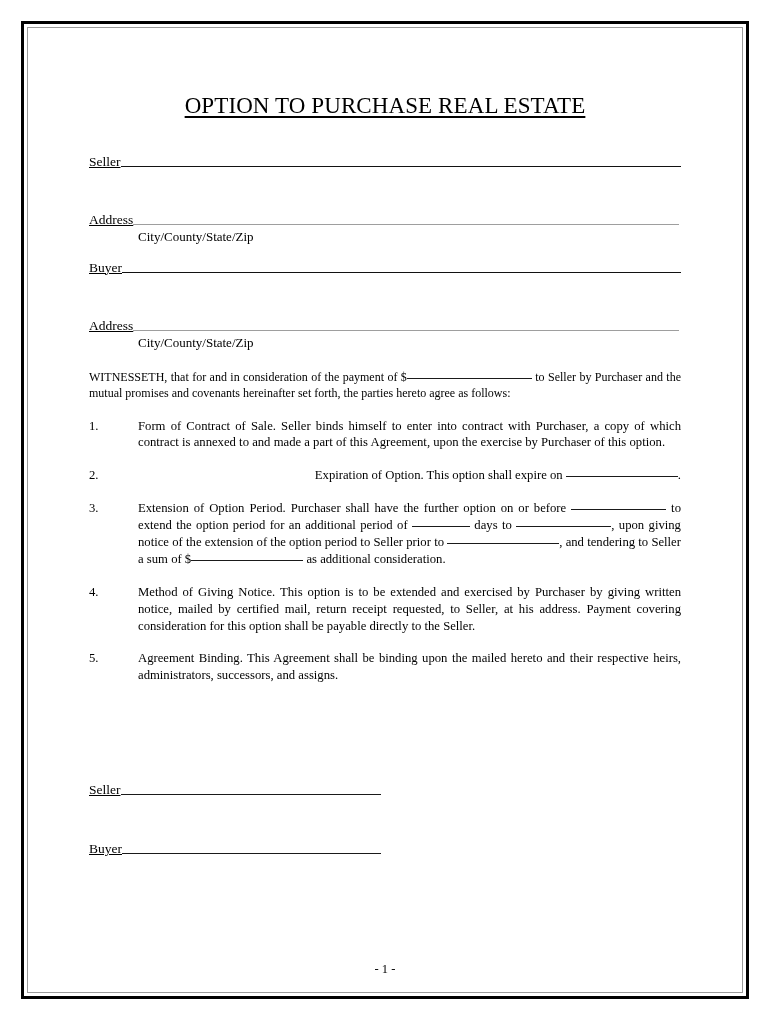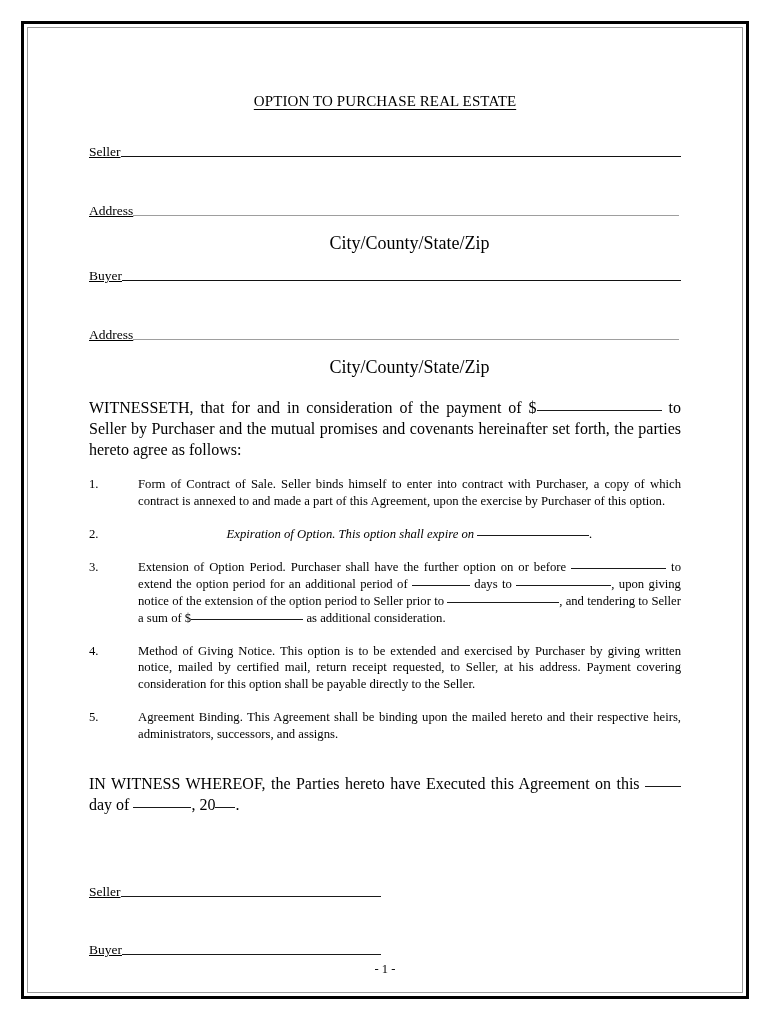--- a/index.html
+++ b/index.html
@@ -48,21 +48,21 @@
 
   .content {
     position: absolute;
     left: 89px;
     top: 0;
     width: 592px;
   }
 
   .doc-title {
     text-align: center;
-    font-size: 15px;
+    font-size: 23px;
     line-height: 1.2;
     letter-spacing: 0.1px;
     margin-top: 92px;
     font-weight: normal;
   }
   .doc-title span {
     text-decoration: underline;
     text-underline-offset: 3px;
   }
 
@@ -90,50 +90,49 @@
     right: 0;
     bottom: -1px;
     border-bottom: 1.6px solid #121212;
   }
   .field-rule.grey::after {
     border-bottom: 1.6px solid #9e9e9e;
     right: 2px;
   }
 
   .sub-caption {
-    font-size: 18px;
+    font-size: 13px;
     line-height: 1.25;
     padding-left: 49px;
-    margin-top: 12px;
-    text-align: center;
+    margin-top: 0;
   }
 
   
   .para {
-    font-size: 16px;
+    font-size: 12px;
     line-height: 1.33;
     text-align: justify;
     text-justify: inter-word;
   }
 
   .clause {
     display: flex;
     font-size: 12.7px;
     line-height: 1.33;
   }
   .clause-num {
     flex: 0 0 49px;
     text-align: left;
   }
   .clause-body {
     flex: 1 1 auto;
     text-align: justify;
     text-justify: inter-word;
   }
-  .clause-body.nojustify { text-align: center; font-style: italic; }
+  .clause-body.nojustify { text-align: right; }
 
   .blank {
     display: inline-block;
     border-bottom: 1.2px solid #1a1a1a;
     vertical-align: baseline;
     position: relative;
     top: -2px;
   }
   .b-xs { width: 36px; }
   .b-sm { width: 58px; }
@@ -264,21 +263,20 @@
 
     <div class="sp-16"></div>
 
     <div class="clause">
       <span class="clause-num">5.</span>
       <span class="clause-body">Agreement Binding. This Agreement shall be binding upon the mailed hereto and their respective heirs, administrators, successors, and assigns.</span>
     </div>
 
     <div class="sp-30"></div>
 
-    <div class="para"><span>IN WITNESS WHEREOF, the Parties hereto have Executed this Agreement on this </span><span class="blank b-xs"></span><span> day of </span><span class="blank b-sm"></span><span>, 20</span><span class="blank b-xs" style="width:20px"></span><span>.</span></div>
 
     <div class="sp-42"></div>
     <div class="sp-26"></div>
 
     <div class="sign-row">
       <span class="field-label">Seller</span>
       <span class="sign-rule"></span>
     </div>
 
     <div class="sp-42"></div>

